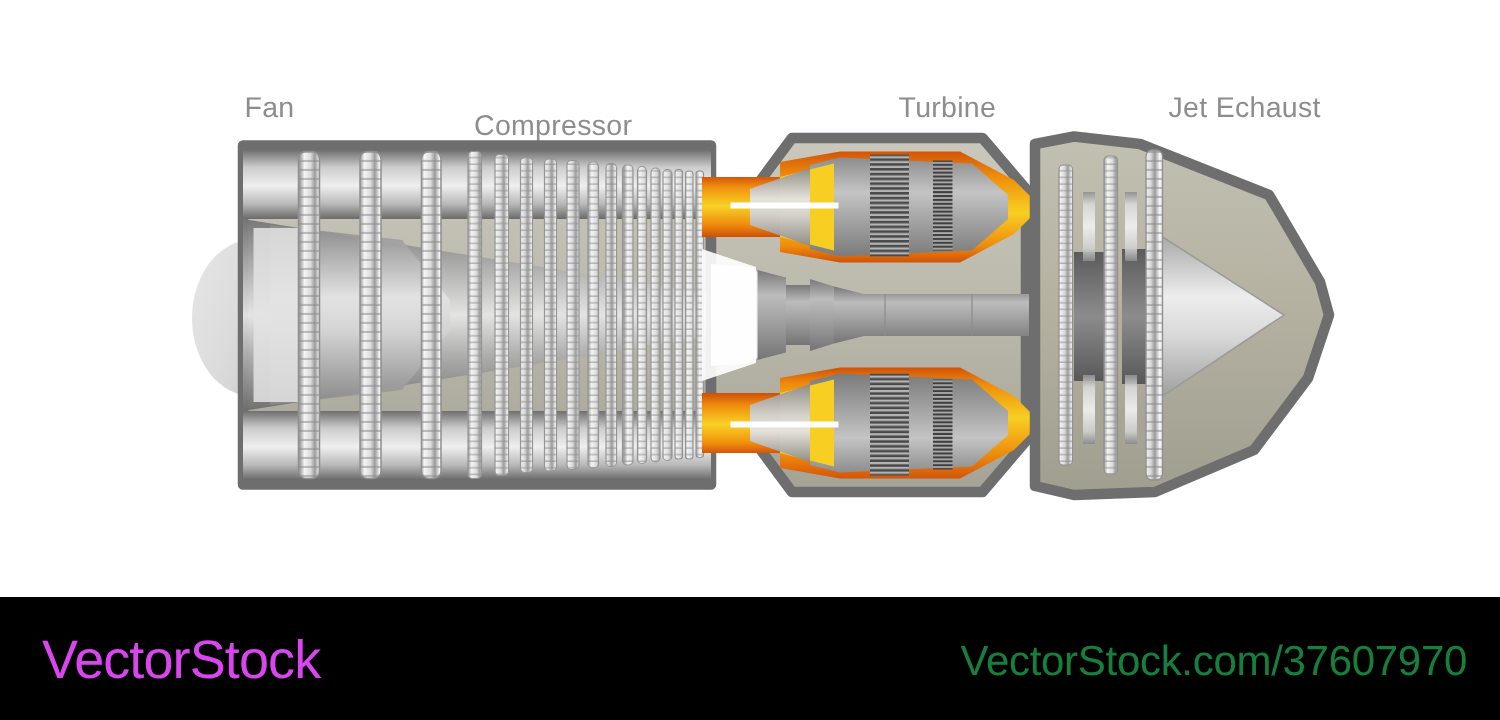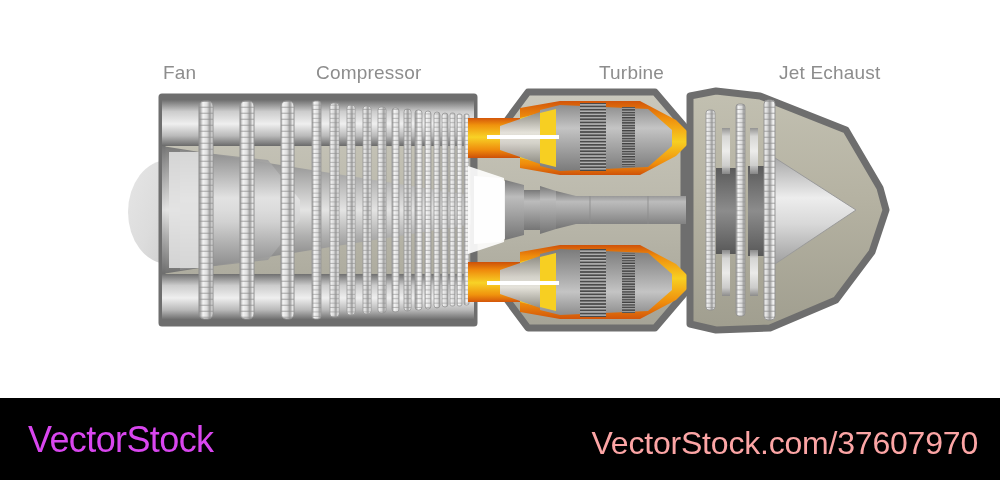--- a/index.html
+++ b/index.html
@@ -16,41 +16,41 @@
   
   .label{
     position:absolute;
     font-size:19px;
     color:#8d8d8d;
     font-weight:400;
     letter-spacing:.2px;
     white-space:nowrap;
   }
   #lab-fan{left:163px;top:62px;}
-  #lab-compressor{left:316px;top:62px;text-align:right;}
+  #lab-compressor{left:316px;top:74px;text-align:right;}
   #lab-turbine{left:556px;top:62px;margin-left:43px;}
   #lab-exhaust{left:763px;top:62px;margin-left:16px;}
 
   
   #diagram{position:absolute;left:0;top:0;width:1000px;height:400px;}
 
   
   #watermark{
     position:absolute;left:0;top:398px;
     width:1000px;height:82px;
     background:#000000;
   }
   #wm-logo{
     position:absolute;left:28px;top:21px;
     color:#d946ef;font-size:36px;letter-spacing:-0.6px;
     font-family:"Liberation Sans", sans-serif;
   }
   #wm-url{
     position:absolute;right:22px;top:27px;
-    color:#fca5a5;font-size:32px;letter-spacing:-0.2px;
+    color:#15803d;font-size:28px;letter-spacing:-0.2px;
     font-family:"Liberation Sans", sans-serif;
   }
 </style>
 </head>
 <body>
 
 <div id="stage">
 
   <div class="label" id="lab-fan">Fan</div>
   <div class="label" id="lab-compressor">Compressor</div>

